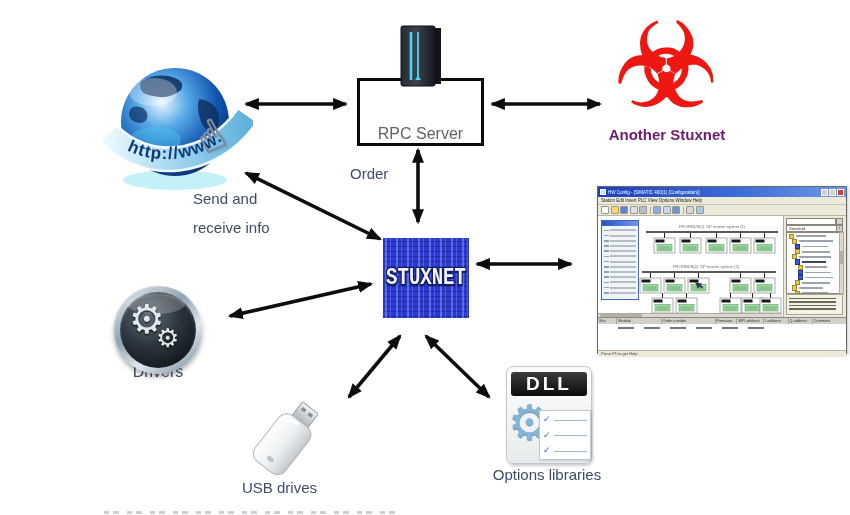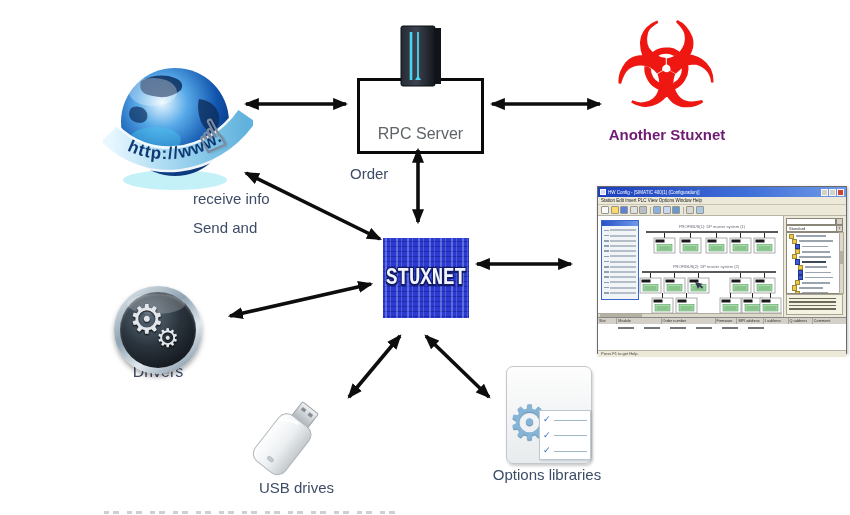--- a/index.html
+++ b/index.html
@@ -3,21 +3,21 @@
 <meta charset="utf-8">
 <style>
   html,body{margin:0;padding:0;}
   body{width:850px;height:515px;background:#ffffff;position:relative;overflow:hidden;
        font-family:"Liberation Sans",sans-serif;}
   .abs{position:absolute;}
   .lbl{color:#3d4c66;font-size:15px;}
 
   
   .rpc-box{left:357px;top:78px;width:121px;height:62px;border:3.5px solid #0a0a0a;background:#fff;
-           display:flex;align-items:flex-end;justify-content:center;padding-bottom:8px;z-index:2;}
+           display:flex;align-items:flex-end;justify-content:center;z-index:2;}
   .rpc-box span{font-size:16px;color:#5e6468;}
   .server-svg{left:392px;top:24px;width:56px;height:66px;z-index:3;}
 
   
   .bio{left:598px;top:8px;width:136px;height:120px;text-align:center;z-index:2;
        font-family:"DejaVu Sans",sans-serif;font-size:116px;line-height:116px;color:#ee1712;
        -webkit-text-stroke:2.5px #ee1712;}
   .bio-lbl{left:600px;top:126px;width:134px;text-align:center;font-weight:bold;font-size:15px;color:#701a75;}
 
   
@@ -173,22 +173,22 @@
   <ellipse cx="50" cy="34" rx="24" ry="14" fill="#ffffff" opacity=".3"></ellipse>
   <use href="#bandP" stroke="#ffffff" stroke-width="26" opacity=".95"></use>
   <use href="#bandP" stroke="url(#gb)" stroke-width="21"></use>
   <text font-size="17" font-weight="bold" fill="#0d3a73" letter-spacing="1" font-family="Liberation Sans, sans-serif">
     <textPath href="#bandT" startOffset="9%">http://www.</textPath>
   </text>
 </svg>
 <div class="abs hand">☝</div>
 
 <div class="abs lbl" style="left:193px;top:184px;line-height:29px;">
+  <div>Send and</div>
   <div>receive info</div>
-  <div>Send and</div>
 </div>
 
 <svg class="abs server-svg" viewBox="0 0 56 66">
   <defs>
     <linearGradient id="srv" x1="0" y1="0" x2="1" y2="0">
       <stop offset="0%" stop-color="#262b34"></stop>
         <stop offset="45%" stop-color="#3c4350"></stop>
       <stop offset="100%" stop-color="#14171d"></stop>
     </linearGradient>
   </defs>
@@ -232,24 +232,25 @@
   </defs>
   <g transform="rotate(38 56 46)">
     <rect x="38" y="9" width="20" height="19" rx="1.5" fill="url(#usbm)" stroke="#989fa6"></rect>
     <rect x="41.5" y="13" width="4.5" height="3.5" fill="#868d94"></rect>
     <rect x="50" y="13" width="4.5" height="3.5" fill="#868d94"></rect>
     <rect x="29" y="26" width="38" height="58" rx="10" fill="url(#usbg)" stroke="#b0b6bb"></rect>
     <path d="M31,38 q8,-8 17,-9" stroke="#ffffff" stroke-width="3" fill="none" opacity=".8"></path>
     <ellipse cx="48" cy="74" rx="3.5" ry="2" fill="#c4cacd" stroke="#a8aeb3" stroke-width=".6"></ellipse>
   </g>
 </svg>
-<div class="abs lbl" style="left:242px;top:479px;width:92px;text-align:right;">USB drives</div>
+<div class="abs lbl" style="left:242px;top:479px;width:92px;text-align:left;">USB drives</div>
 
 <div class="abs dll">
   <div class="dll-page"></div>
+  <div class="dll-band">DLL</div>
   <span class="dll-gear">⚙</span>
   <div class="dll-sheet">
     <div class="dll-row">
         <span class="chk">✓</span>
         <span class="ln"></span>
       </div>
     <div class="dll-row">
         <span class="chk">✓</span>
         <span class="ln"></span>
       </div>

